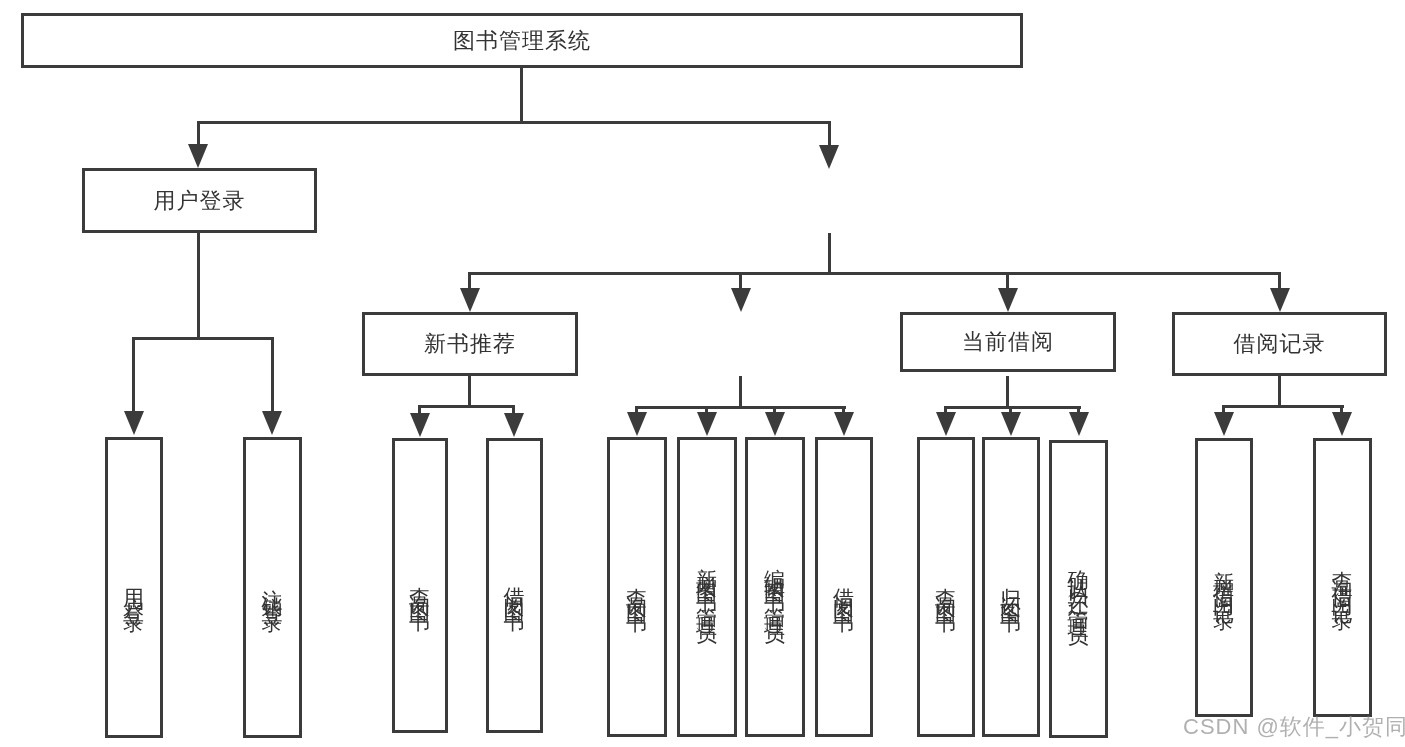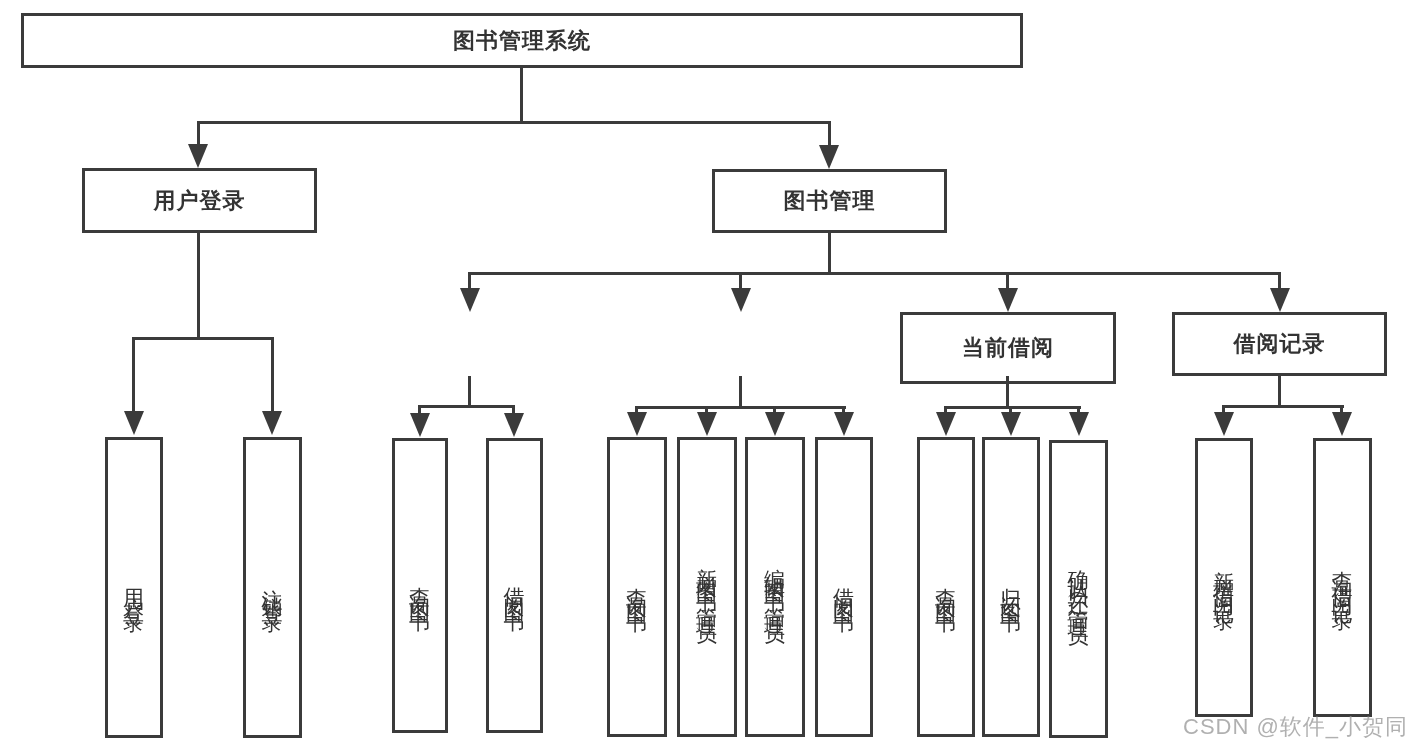--- a/index.html
+++ b/index.html
@@ -4,21 +4,21 @@
 <style>
   html,body{margin:0;padding:0;background:#fff;}
   .stage{
     position:relative;width:1405px;height:747px;background:#ffffff;overflow:hidden;
     font-family:"Liberation Sans","DejaVu Sans",sans-serif;color:#333;
   }
   .box{
     position:absolute;box-sizing:border-box;border:3px solid #3b3b3b;background:#fff;
     display:flex;align-items:center;justify-content:center;
   }
-  .h-box{font-size:22px;letter-spacing:1px;font-weight:bold;}
+  .h-box{font-size:22px;letter-spacing:1px;}
   .v-box{
     writing-mode:vertical-rl;text-orientation:mixed;
     font-size:21px;letter-spacing:8px;line-height:1;
   }
   .hline,.vline{position:absolute;background:#3b3b3b;}
   .arrow{
     position:absolute;width:0;height:0;
     border-left:10px solid transparent;border-right:10px solid transparent;
     border-top:24px solid #3b3b3b;
   }
@@ -39,23 +39,20 @@
   <div class="vline" style="left:520px;top:68px;width:3px;height:53px;"></div>
   <div class="hline" style="left:197px;top:121px;width:634px;height:3px;"></div>
   <div class="vline" style="left:197px;top:121px;width:3px;height:26px;"></div>
   <div class="arrow" style="left:188px;top:144px;"></div>
   <div class="vline" style="left:828px;top:121px;width:3px;height:26px;"></div>
   <div class="arrow" style="left:819px;top:145px;"></div>
 
   <div class="box h-box" style="left:82px;top:168px;width:235px;height:65px;">
     <span>用户登录</span>
   </div>
-  <div class="box h-box" style="left:712px;top:169px;width:235px;height:64px;">
-    <span>图书管理</span>
-  </div>
 
   <div class="vline" style="left:197px;top:233px;width:3px;height:104px;"></div>
   <div class="hline" style="left:132px;top:337px;width:142px;height:3px;"></div>
   <div class="vline" style="left:132px;top:337px;width:3px;height:76px;"></div>
   <div class="arrow" style="left:124px;top:411px;"></div>
   <div class="vline" style="left:271px;top:337px;width:3px;height:76px;"></div>
   <div class="arrow" style="left:262px;top:411px;"></div>
 
   <div class="box v-box" style="left:105px;top:437px;width:58px;height:301px;">
     <span>用户登录</span>
@@ -68,21 +65,24 @@
   <div class="hline" style="left:468px;top:272px;width:813px;height:3px;"></div>
   <div class="vline" style="left:468px;top:272px;width:3px;height:20px;"></div>
   <div class="arrow" style="left:460px;top:288px;"></div>
   <div class="vline" style="left:739px;top:272px;width:3px;height:20px;"></div>
   <div class="arrow" style="left:731px;top:288px;"></div>
   <div class="vline" style="left:1006px;top:272px;width:3px;height:20px;"></div>
   <div class="arrow" style="left:998px;top:288px;"></div>
   <div class="vline" style="left:1278px;top:272px;width:3px;height:20px;"></div>
   <div class="arrow" style="left:1270px;top:288px;"></div>
 
-  <div class="box h-box" style="left:900px;top:312px;width:216px;height:72px;justify-content:center;">
+  <div class="box h-box" style="left:362px;top:312px;width:216px;height:64px;">
+    <span>新书推荐</span>
+  </div>
+  <div class="box h-box" style="left:900px;top:312px;width:216px;height:60px;justify-content:center;">
     <span>当前借阅</span>
   </div>
   <div class="box h-box" style="left:1172px;top:312px;width:215px;height:64px;">
     <span>借阅记录</span>
   </div>
 
   <div class="vline" style="left:468px;top:376px;width:3px;height:29px;"></div>
   <div class="hline" style="left:418px;top:405px;width:97px;height:3px;"></div>
   <div class="vline" style="left:418px;top:405px;width:3px;height:10px;"></div>
   <div class="arrow" style="left:410px;top:413px;"></div>

